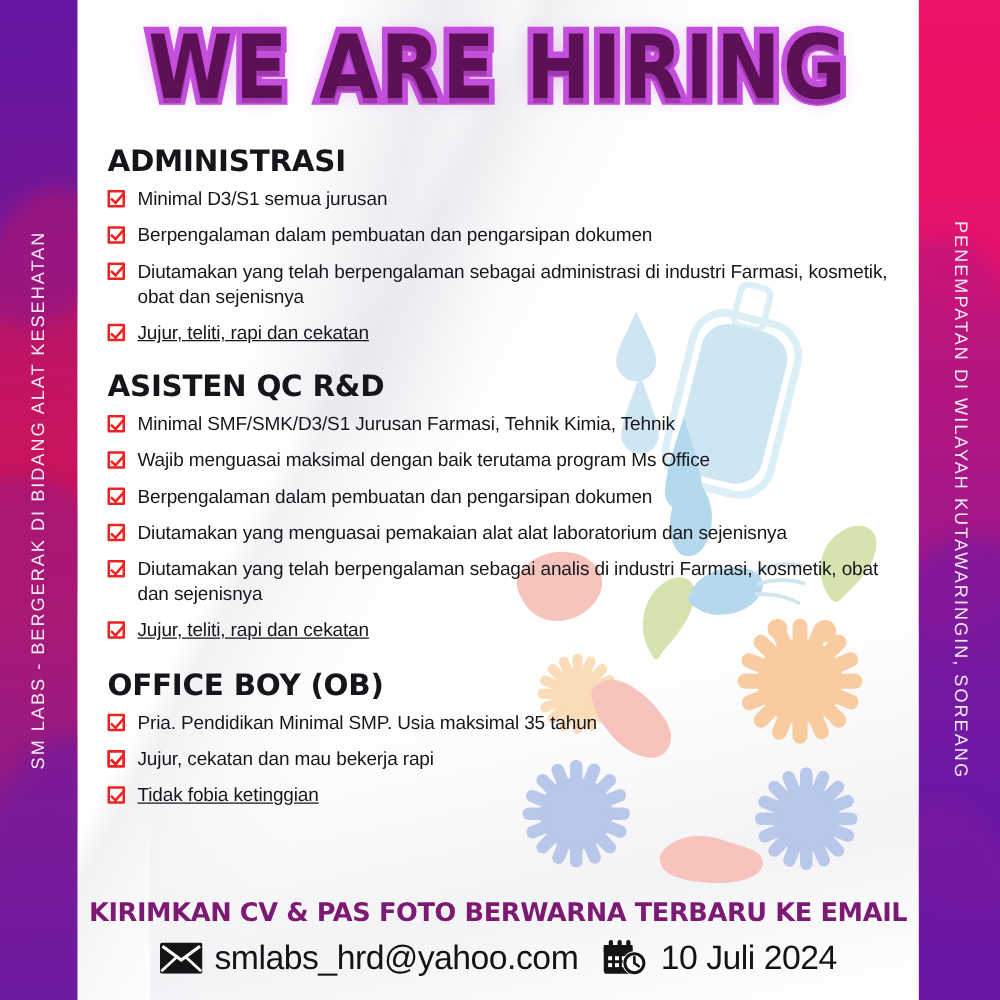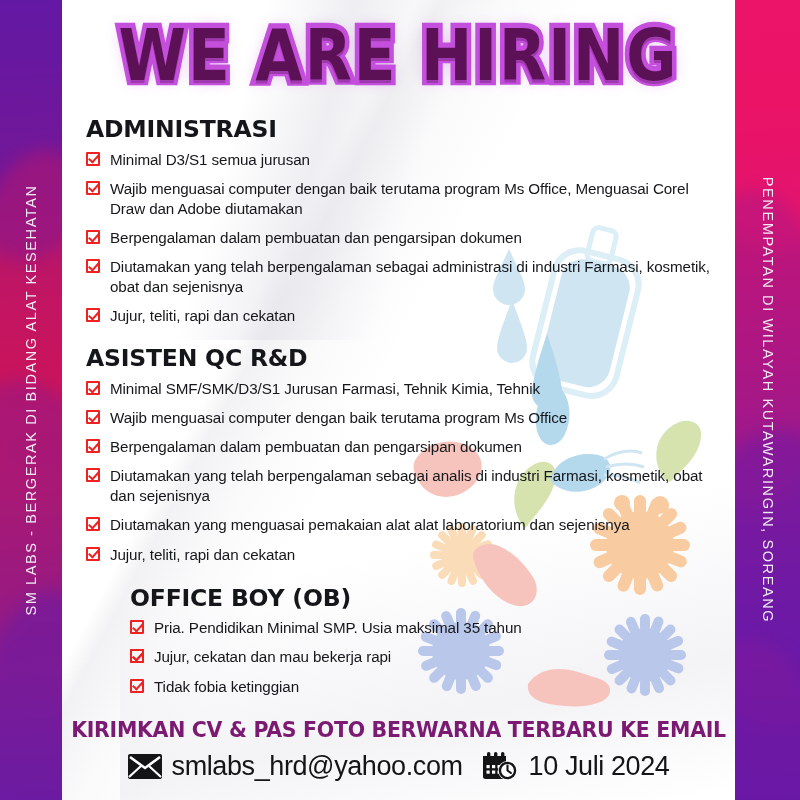--- a/index.html
+++ b/index.html
@@ -150,33 +150,33 @@
     font-family: "DejaVu Sans", sans-serif;
     font-size: 23.5px;
     font-weight: bold;
     color: #15161a;
     letter-spacing: -0.2px;
     margin: 0 0 7px 0;
     line-height: 1.1;
   }
   .sec-admin  { margin-top: 12px; }
   .sec-qc     { margin-top: 20px; }
-  .sec-ob     { margin-top: 21px; margin-left: 44px; }
+  .sec-ob     { margin-top: 21px; }
 
   ul.reqs { list-style: none; margin: 0; padding: 0; }
   ul.reqs li {
     position: relative;
     padding-left: 24px;
     margin-bottom: 9px;
     font-size: 15.2px;
     line-height: 1.32;
     color: #16171b;
     letter-spacing: -0.1px;
   }
-  ul.reqs li:last-child { margin-bottom: 0; }
+  ul.reqs li:last-child { margin-bottom: 0; text-decoration: underline; }
 
   .chk {
     position: absolute;
     left: 0;
     top: 2px;
     width: 14px;
     height: 14px;
     border: 2.2px solid #ef2222;
     border-radius: 1px;
     box-sizing: border-box;
@@ -406,24 +406,20 @@
 
     <div class="section sec-admin">
       <h2 class="section-title">ADMINISTRASI</h2>
       <ul class="reqs">
         <li>
           <span class="chk"></span>
           <span>Minimal D3/S1 semua jurusan</span>
         </li>
         <li>
           <span class="chk"></span>
-          <span>Wajib menguasai computer dengan baik terutama program Ms Office, Menguasai Corel Draw dan Adobe diutamakan</span>
-        </li>
-        <li>
-          <span class="chk"></span>
           <span>Berpengalaman dalam pembuatan dan pengarsipan dokumen</span>
         </li>
         <li>
           <span class="chk"></span>
           <span>Diutamakan yang telah berpengalaman sebagai administrasi di industri Farmasi, kosmetik, obat dan sejenisnya</span>
         </li>
         <li>
           <span class="chk"></span>
           <span>Jujur, teliti, rapi dan cekatan</span>
         </li>
@@ -432,33 +428,33 @@
 
     <div class="section sec-qc">
       <h2 class="section-title">ASISTEN QC R&amp;D</h2>
       <ul class="reqs">
         <li>
           <span class="chk"></span>
           <span>Minimal SMF/SMK/D3/S1 Jurusan Farmasi, Tehnik Kimia, Tehnik</span>
         </li>
         <li>
           <span class="chk"></span>
-          <span>Wajib menguasai computer dengan baik terutama program Ms Office</span>
+          <span>Wajib menguasai maksimal dengan baik terutama program Ms Office</span>
         </li>
         <li>
           <span class="chk"></span>
           <span>Berpengalaman dalam pembuatan dan pengarsipan dokumen</span>
         </li>
         <li>
           <span class="chk"></span>
+          <span>Diutamakan yang menguasai pemakaian alat alat laboratorium dan sejenisnya</span>
+        </li>
+        <li>
+          <span class="chk"></span>
           <span>Diutamakan yang telah berpengalaman sebagai analis di industri Farmasi, kosmetik, obat dan sejenisnya</span>
-        </li>
-        <li>
-          <span class="chk"></span>
-          <span>Diutamakan yang menguasai pemakaian alat alat laboratorium dan sejenisnya</span>
         </li>
         <li>
           <span class="chk"></span>
           <span>Jujur, teliti, rapi dan cekatan</span>
         </li>
       </ul>
     </div>
 
     <div class="section sec-ob">
       <h2 class="section-title">OFFICE BOY (OB)</h2>

